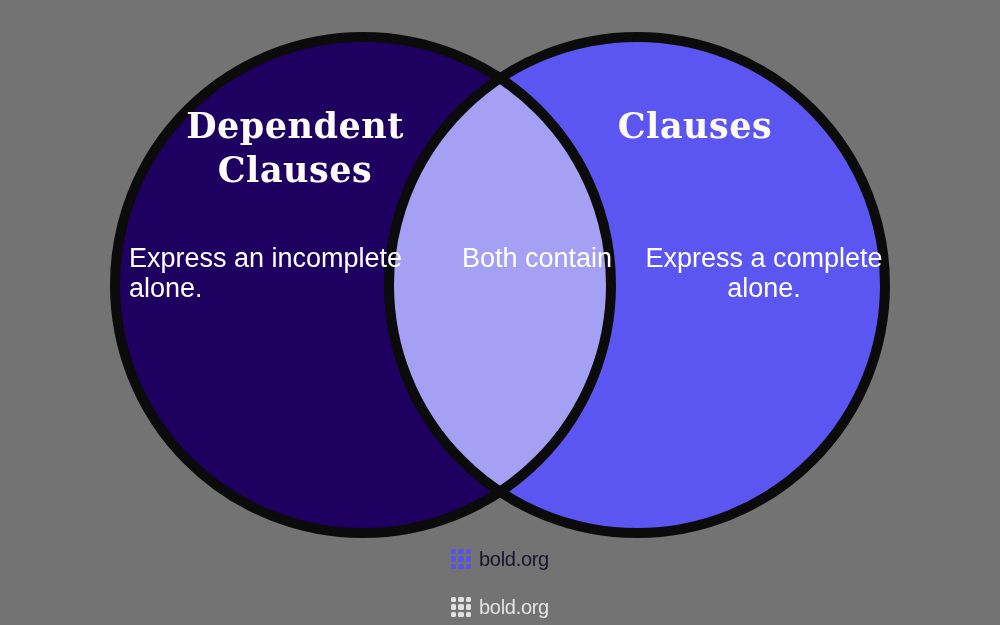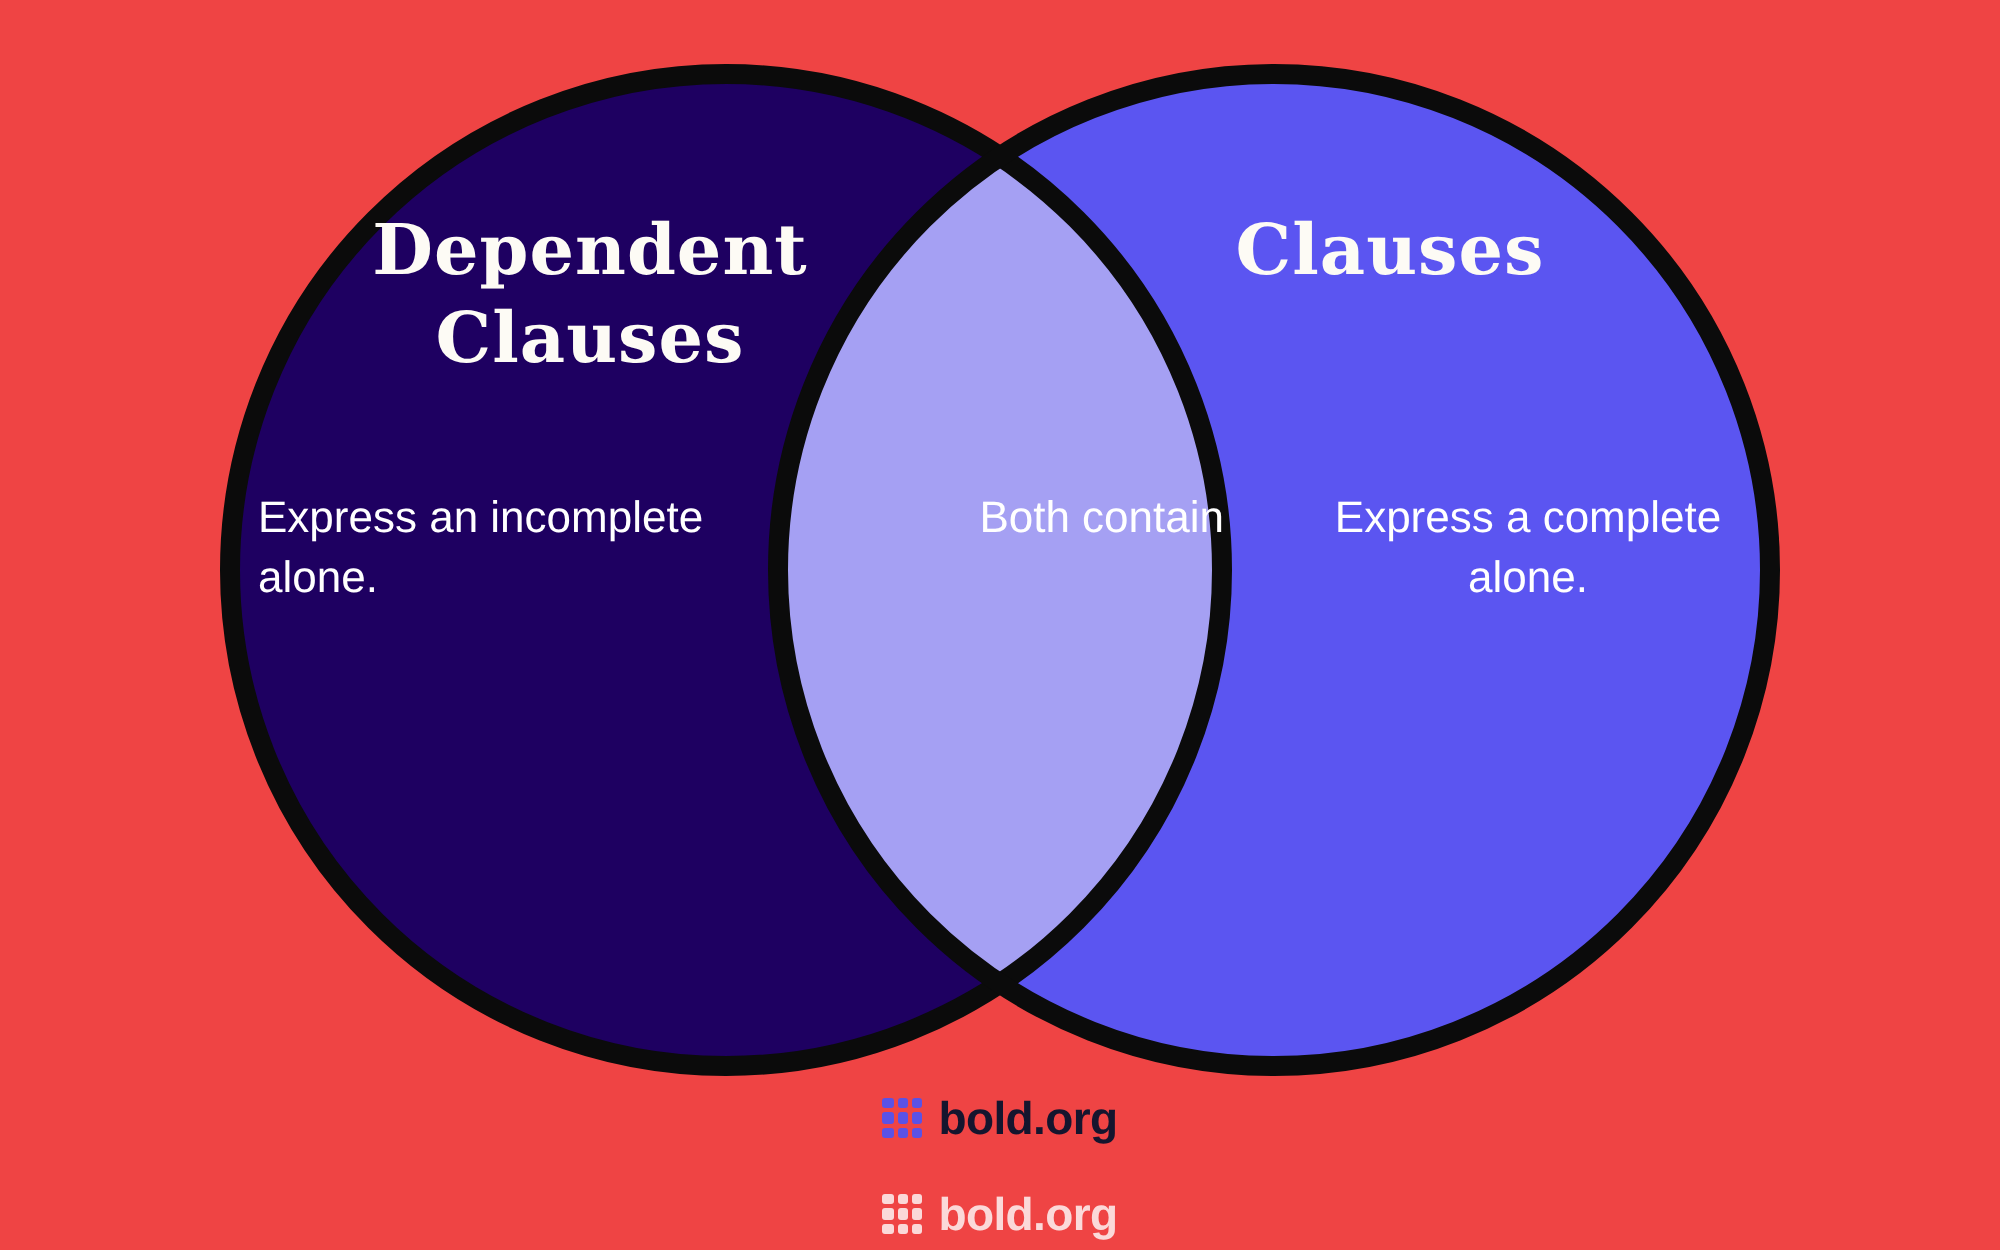--- a/index.html
+++ b/index.html
@@ -28,21 +28,21 @@
     font-weight: 700;
     font-size: 35px;
     line-height: 44px;
     text-align: center;
     letter-spacing: 0.5px;
   }
   .title-left  { left: 145px; top: 104px; width: 300px; }
   .title-right { left: 545px; top: 104px; width: 300px; }
   .circle-desc {
     position: absolute;
-    font-size: 22px;
+    font-size: 27px;
     line-height: 29.5px;
     font-weight: 400;
   }
   .desc-left   { left: 129px; top: 244px; width: 280px; text-align: left; }
   .desc-center { left: 388px; top: 244px; width: 224px; text-align: right; }
   .desc-right  { left: 639px; top: 244px; width: 250px; text-align: left; }
   .logo-row {
     position: absolute;
     left: 0;
     width: 1000px;
@@ -58,30 +58,30 @@
     height: 20px;
     display: grid;
     grid-template-columns: repeat(3, 1fr);
     grid-template-rows: repeat(3, 1fr);
     gap: 2px;
   }
   .grid-icon .cell {
     border-radius: 1.5px;
   }
   .logo-text {
-    font-size: 23px;
-    font-weight: 700;
+    font-size: 20px;
+    font-weight: 400;
     letter-spacing: -0.3px;
     text-align: right;
   }
 </style>
 </head>
 <body>
 
-<div class="canvas" style="background: #ef4444;">
+<div class="canvas" style="background: #737373;">
 
   <svg class="venn-svg" viewBox="0 0 1000 625" width="1000" height="625">
 
     <circle cx="363" cy="285" r="248" fill="#1e0061"></circle>
 
     <circle cx="637" cy="285" r="248" fill="#5b55f1"></circle>
 
     <path d="M 500 78.3 A 248 248 0 0 1 500 491.7 A 248 248 0 0 1 500 78.3 Z" fill="#a5a0f3"></path>
 
     <circle cx="363" cy="285" r="248" fill="none" stroke-width="10" stroke="#0b0b0b"></circle>

